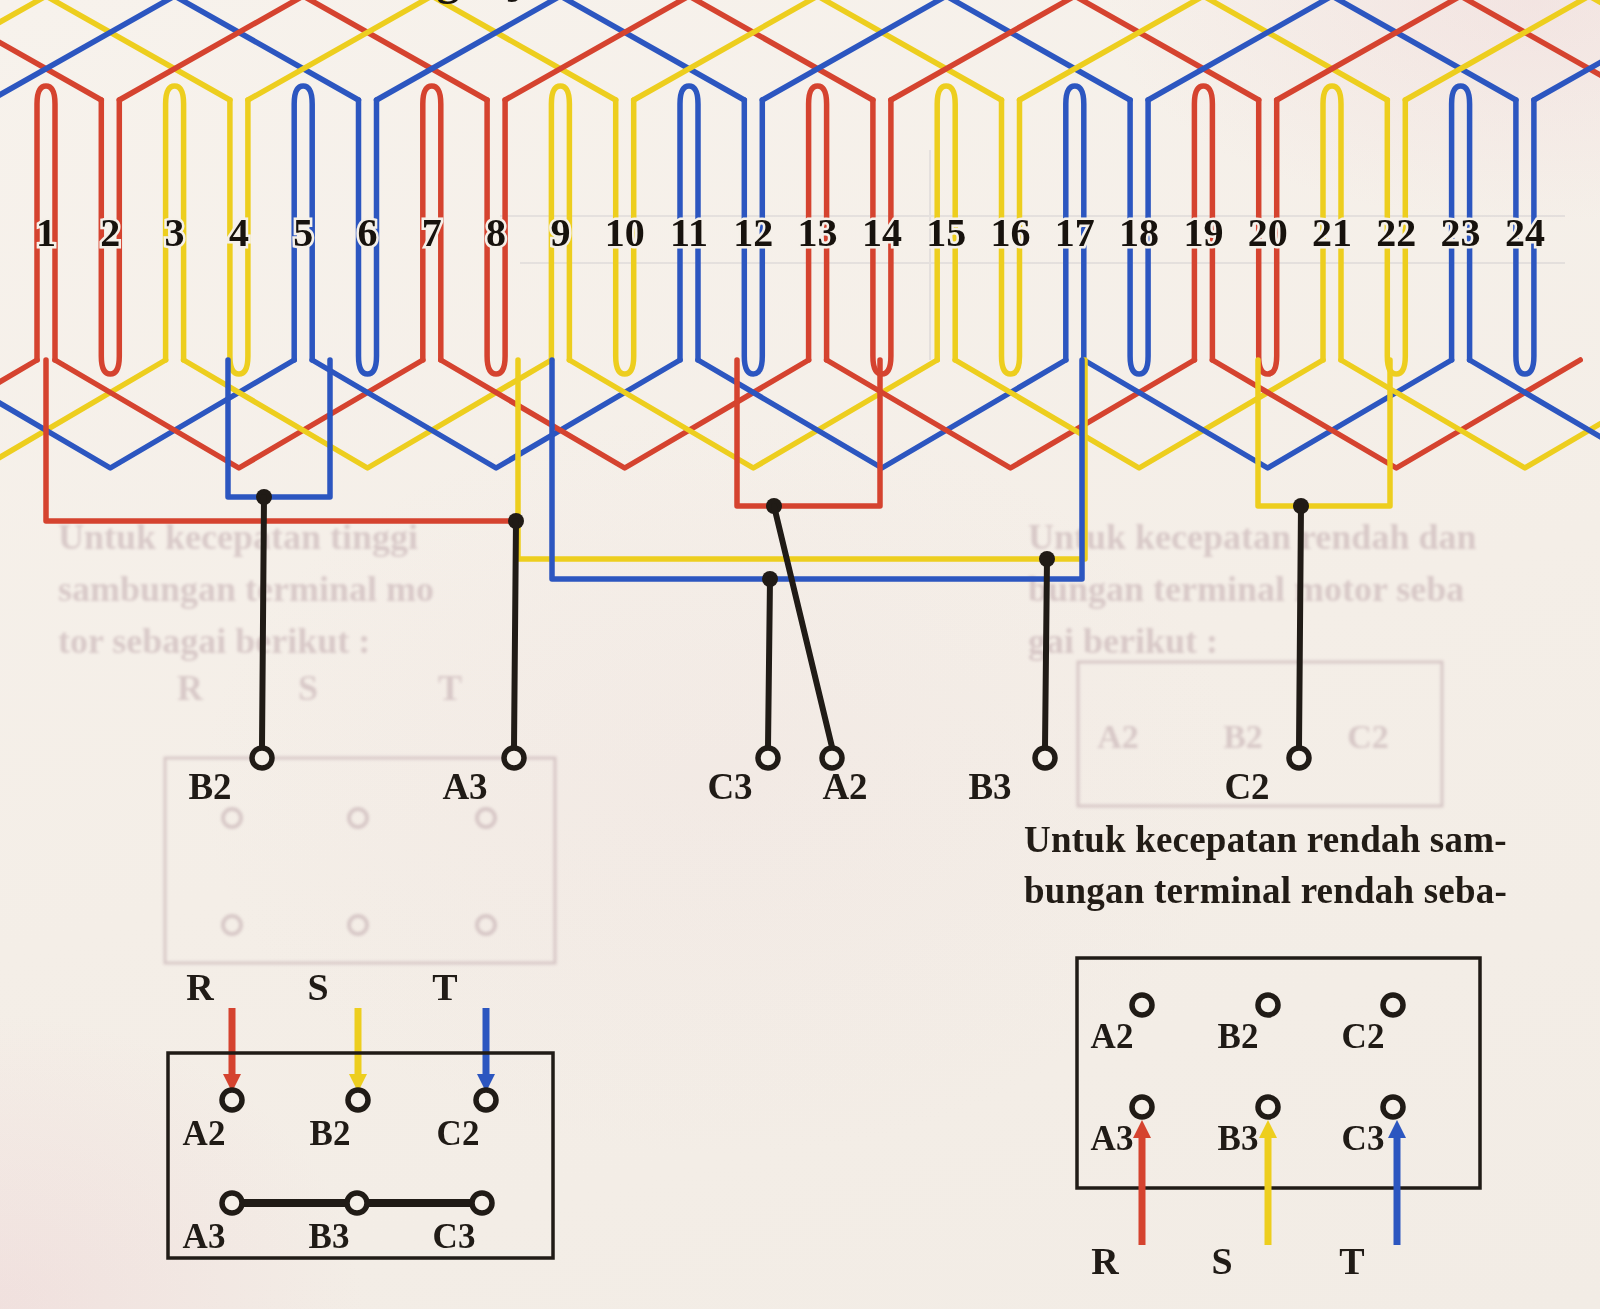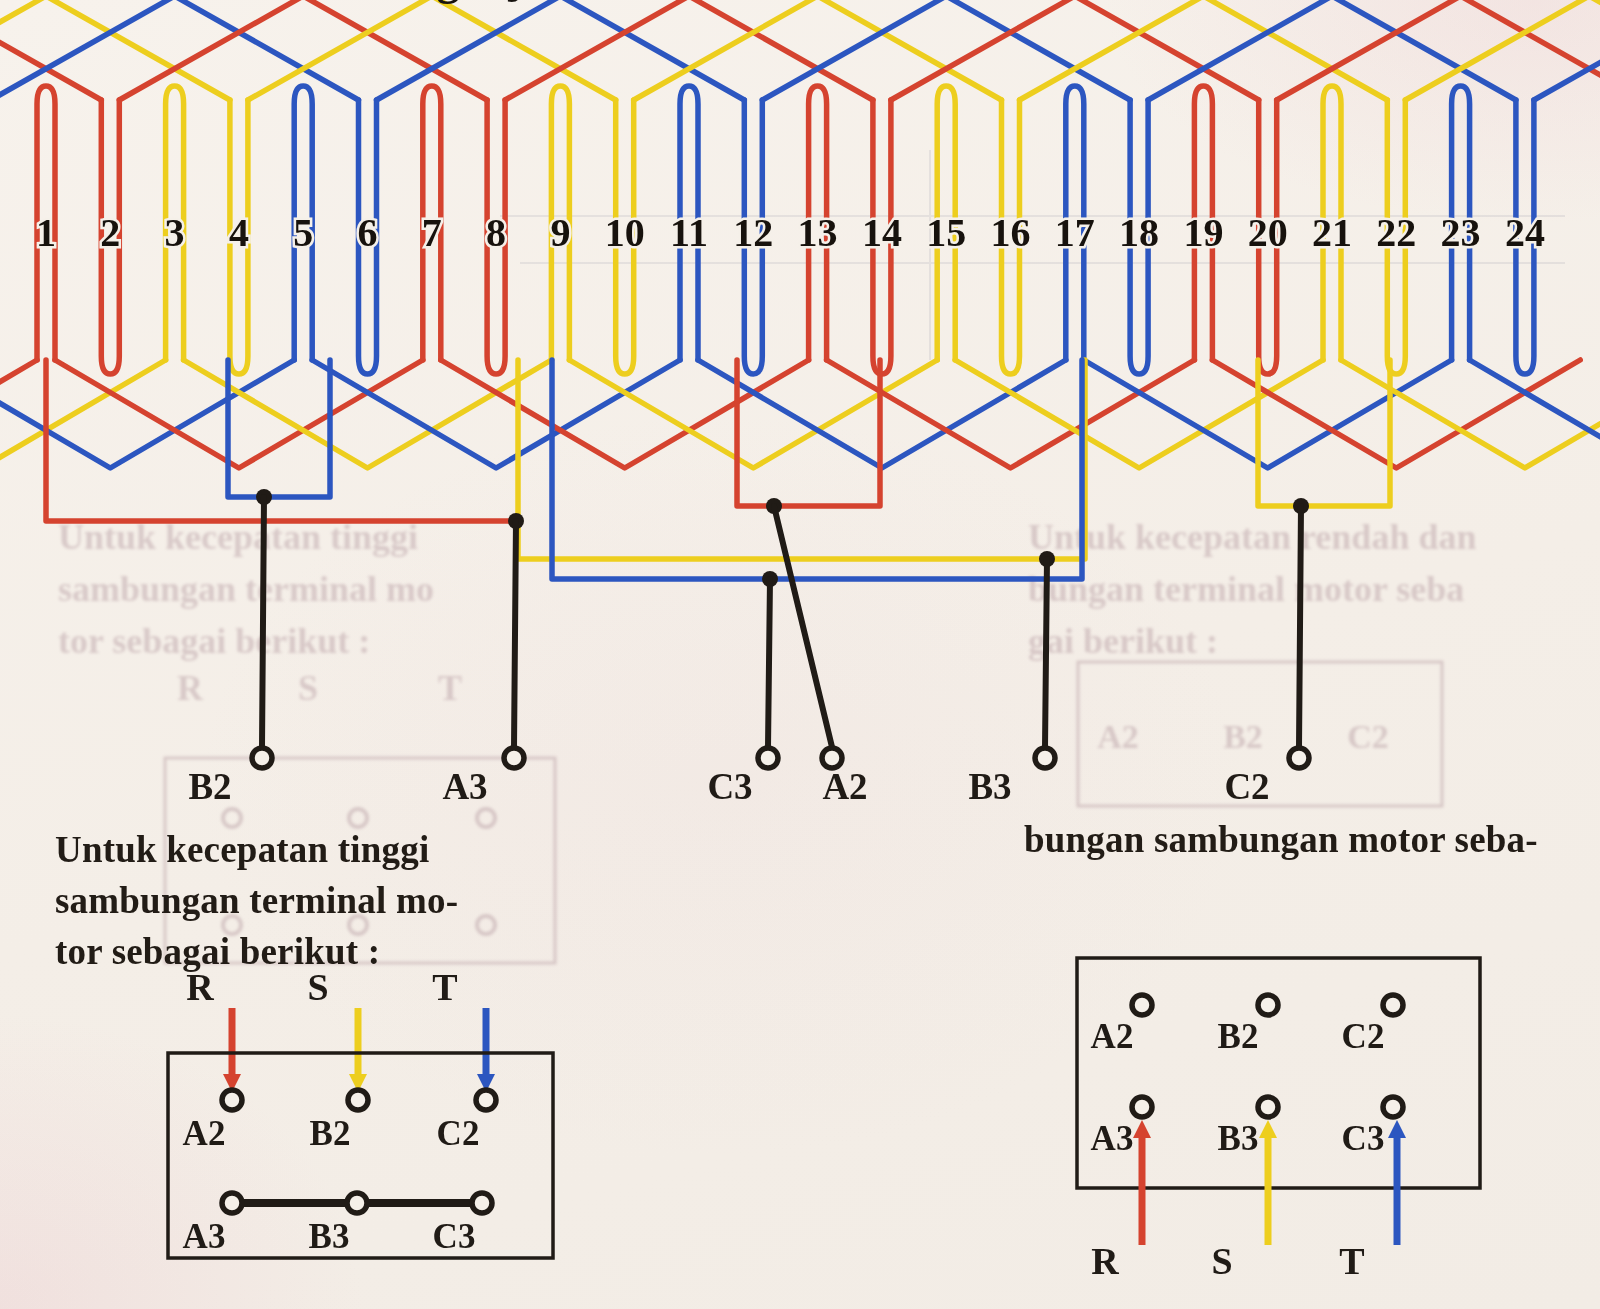--- a/index.html
+++ b/index.html
@@ -218,22 +218,18 @@
         <line x1="1397" y1="1245" x2="1397" y2="1136" stroke="#2c56c0" stroke-width="7"></line>
         <polygon points="1388,1138 1406,1138 1397,1120" fill="#2c56c0"></polygon>
         <text x="1105" y="1274" font-size="38" font-weight="700" fill="#201b16" text-anchor="middle" font-family="Liberation Serif, serif">R</text>
         <text x="1222" y="1274" font-size="38" font-weight="700" fill="#201b16" text-anchor="middle" font-family="Liberation Serif, serif">S</text>
         <text x="1352" y="1274" font-size="38" font-weight="700" fill="#201b16" text-anchor="middle" font-family="Liberation Serif, serif">T</text>
       </g>
       <text x="448" y="-6" font-size="46" font-weight="700" fill="#17120e" text-anchor="middle" font-family="Liberation Serif, serif">g</text>
       <text x="516" y="-8" font-size="46" font-weight="700" fill="#17120e" text-anchor="middle" font-family="Liberation Serif, serif">j</text>
     </svg>
 
-  <div class="caption caption-left">
-    <div>Untuk kecepatan tinggi</div>
-    <div>sambungan terminal mo-</div>
-    <div>tor sebagai berikut :</div>
-  </div>
 
   <div class="caption caption-right">
-    <div>bungan sambungan motor seba-</div>
+    <div>Untuk kecepatan rendah sam-</div>
+    <div>bungan terminal rendah seba-</div>
   </div>
 </div>
 
 </body></html>

